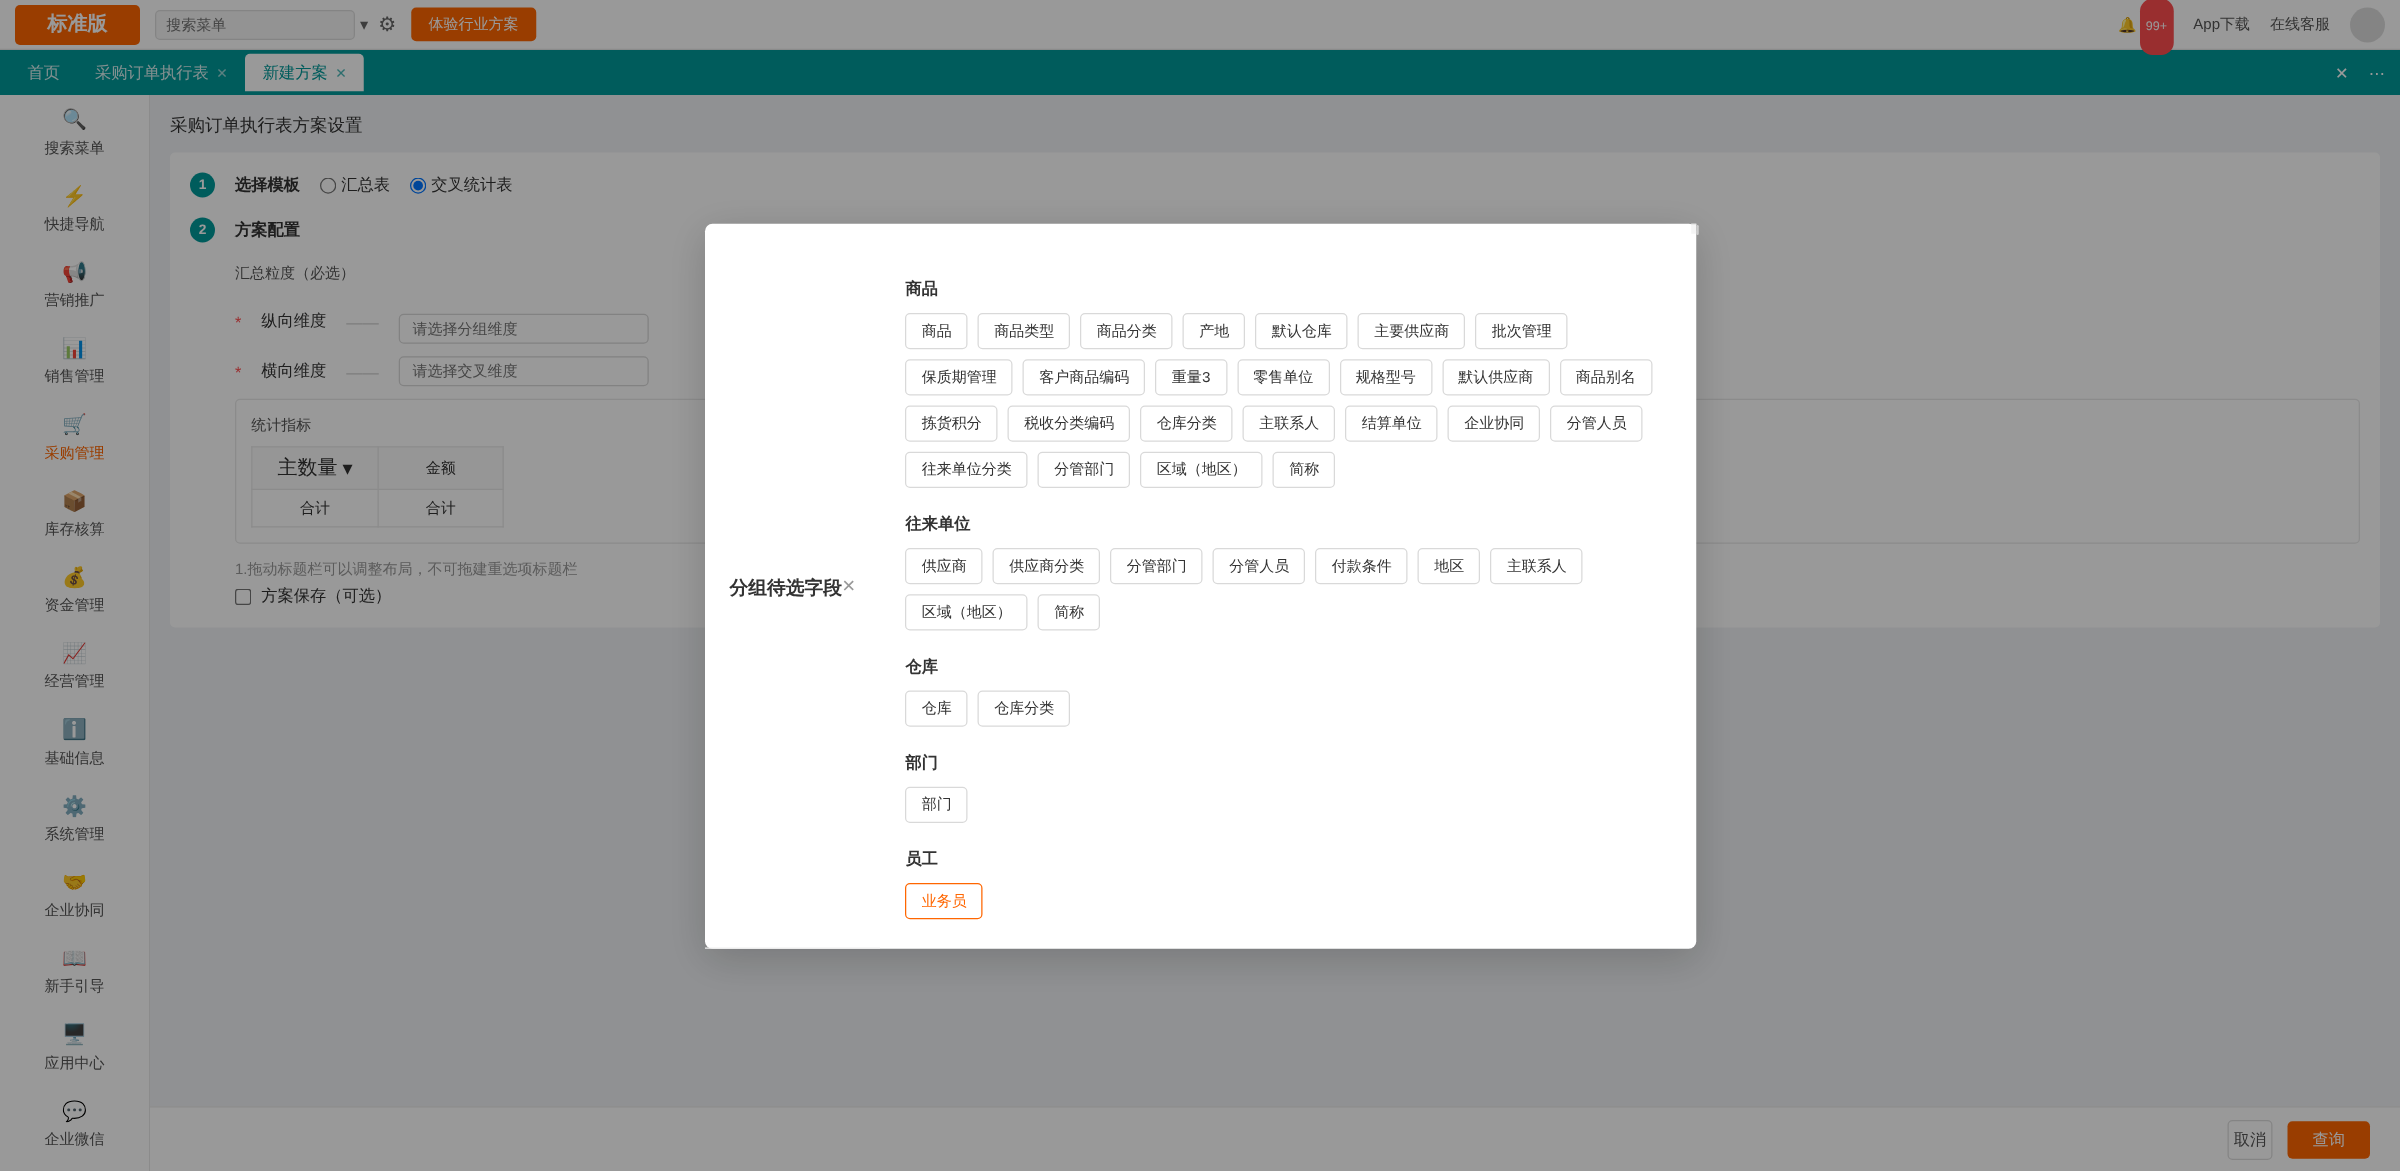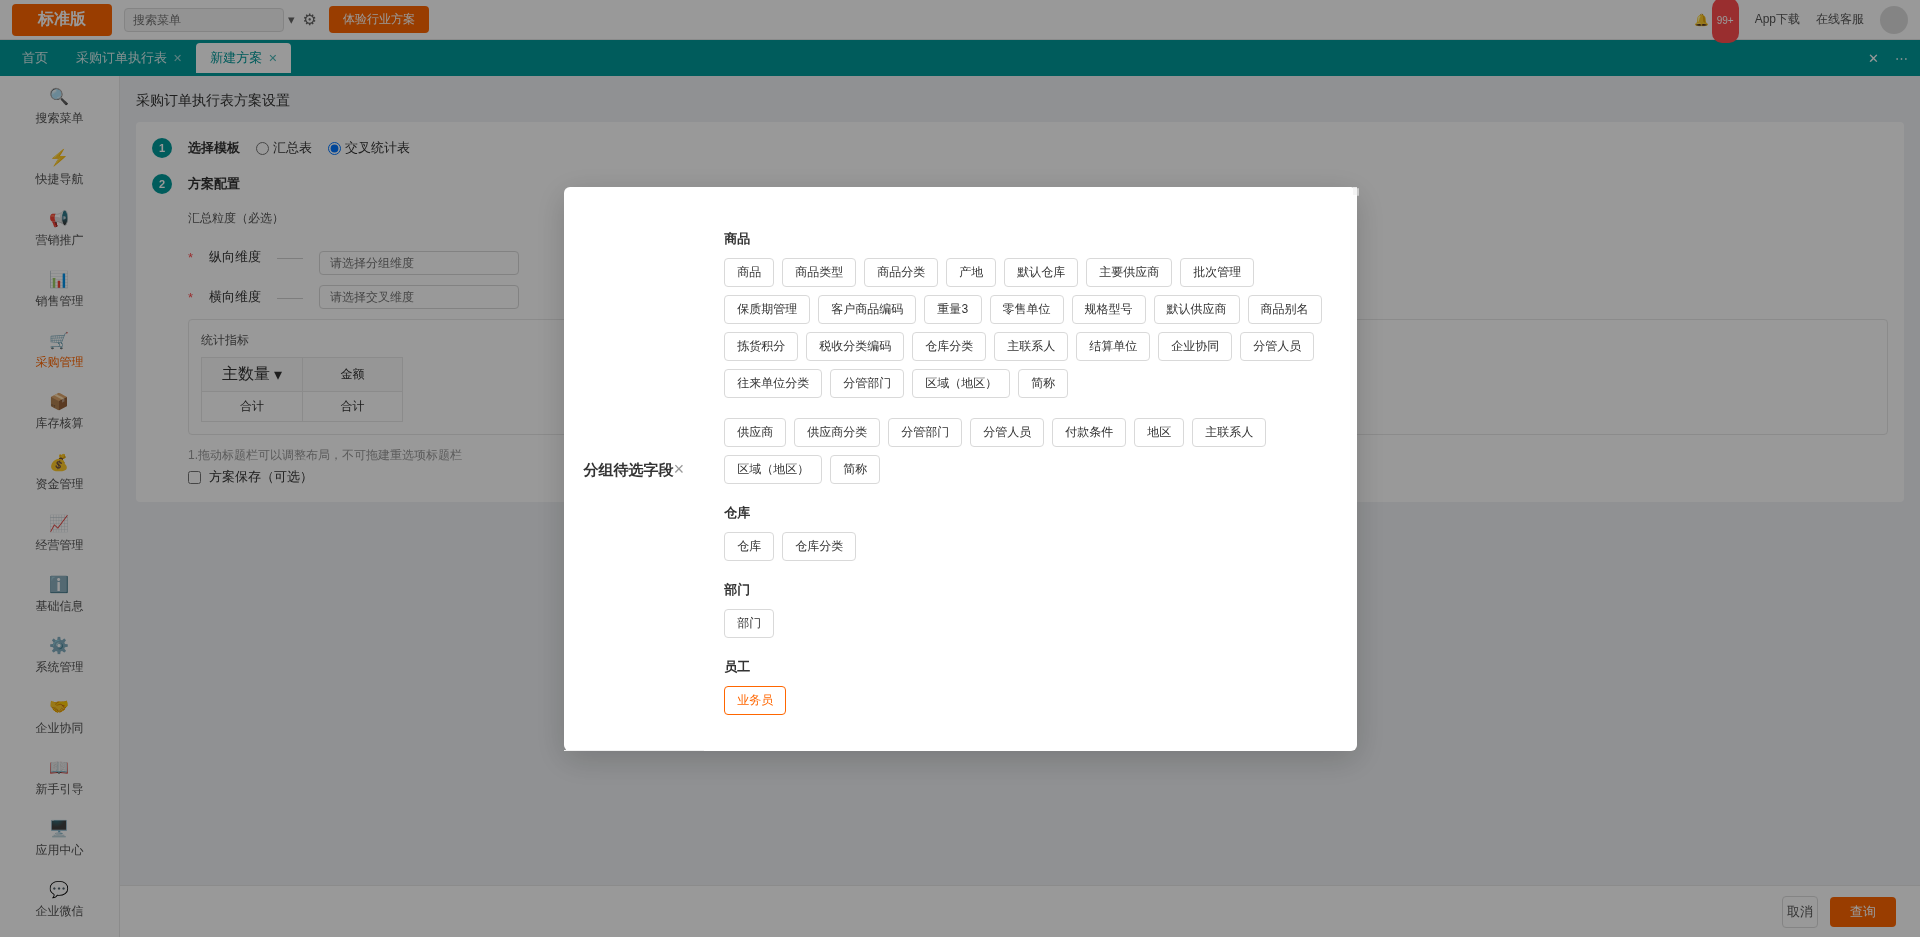--- a/index.html
+++ b/index.html
@@ -514,20 +514,21 @@
           <span class="field-tag">企业协同</span>
           <span class="field-tag">分管人员</span>
           <span class="field-tag">往来单位分类</span>
           <span class="field-tag">分管部门</span>
           <span class="field-tag">区域（地区）</span>
           <span class="field-tag">简称</span>
         </div>
       </div>
 
       <div class="field-section">
+        <div class="field-section-title">往来单位</div>
         <div class="field-tags">
           <span class="field-tag">供应商</span>
           <span class="field-tag">供应商分类</span>
           <span class="field-tag">分管部门</span>
           <span class="field-tag">分管人员</span>
           <span class="field-tag">付款条件</span>
           <span class="field-tag">地区</span>
           <span class="field-tag">主联系人</span>
           <span class="field-tag">区域（地区）</span>
           <span class="field-tag">简称</span>

